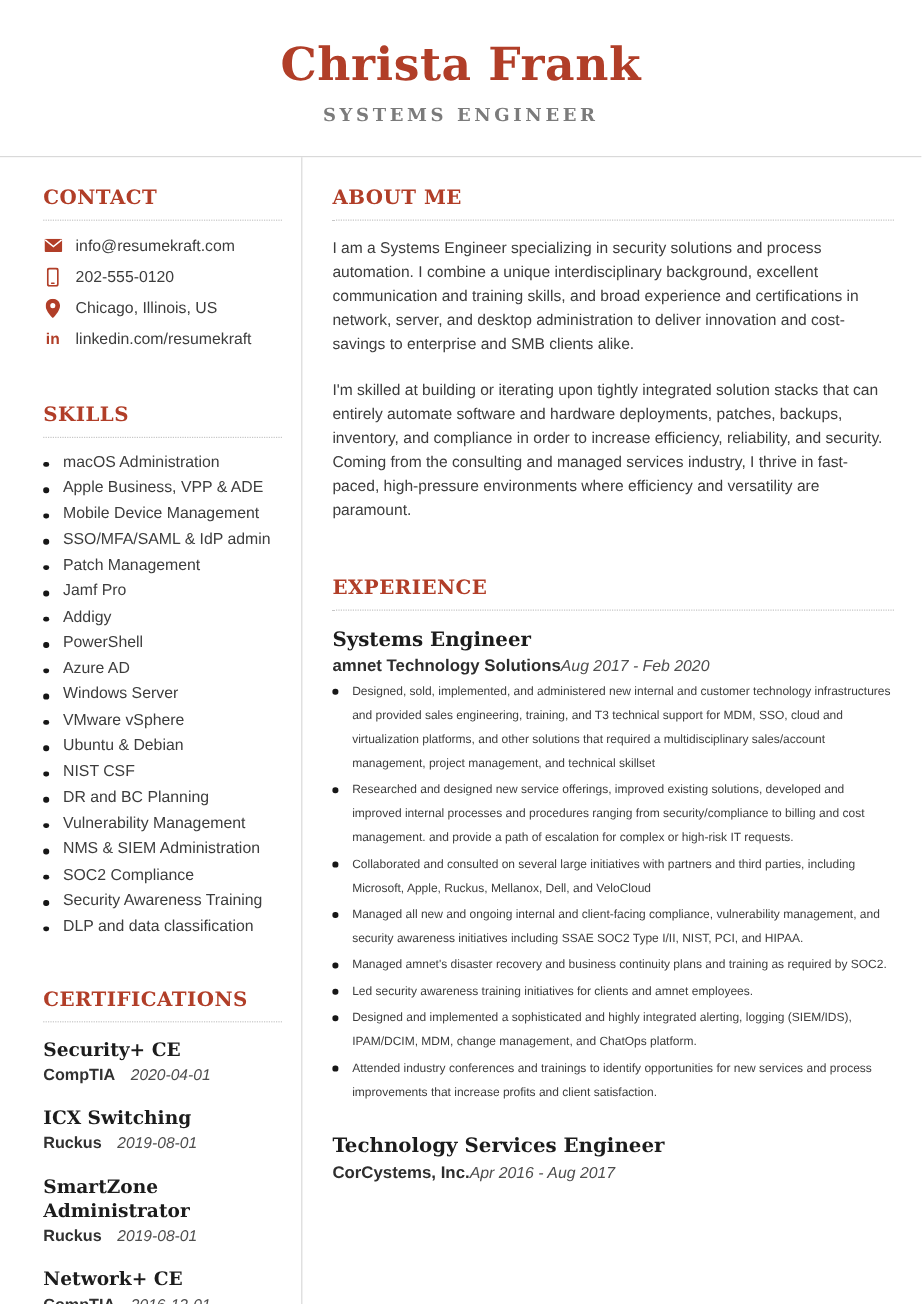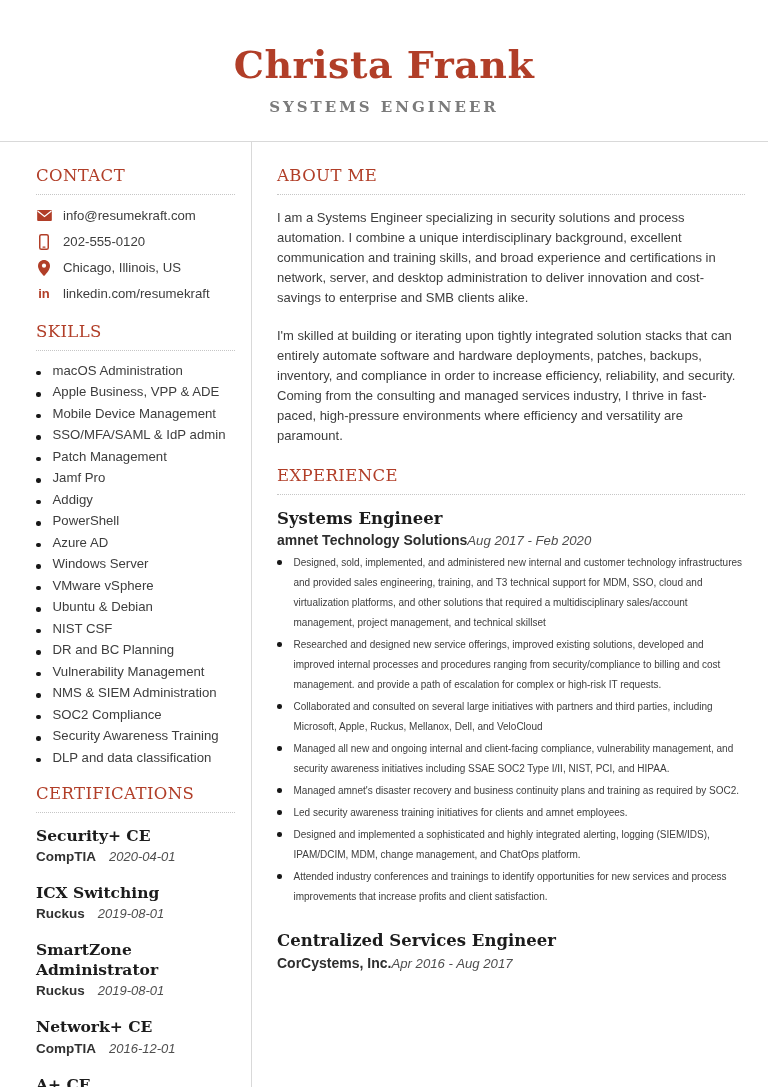--- a/index.html
+++ b/index.html
@@ -2,42 +2,42 @@
 <html><head>
 <meta charset="utf-8">
 <style>
   * { margin:0; padding:0; box-sizing:border-box; }
   html,body { background:#ffffff; }
   body {
     width:768px; height:1087px; margin:0 auto; overflow:hidden;
     font-family:"Liberation Sans", sans-serif; color:#3f3f3f;
     -webkit-font-smoothing:antialiased;
   }
-  .header { text-align:center; padding-top:43px; }
+  .header { text-align:center; padding-top:32px; }
   .name {
     font-family:"DejaVu Serif", serif; font-weight:bold;
     font-size:38px; line-height:1.15; color:#b13e28; letter-spacing:0.5px;
   }
   .role {
     margin-top:11px; font-family:"DejaVu Serif", serif; font-weight:bold;
     font-size:15px; color:#7b7b7b; letter-spacing:3px;
   }
   .top-rule { border:none; border-top:1px solid #d9d9d9; margin-top:25px; }
 
   .columns { display:flex; align-items:stretch; }
   .col-left {
     width:252px; flex:0 0 252px; padding:24px 16px 30px 36px;
     border-right:1px solid #d9d9d9;
   }
   .col-right { flex:1; padding:24px 23px 30px 25px; }
 
-  .section { margin-top:20px; }
+  .section { margin-top:45px; }
   .section:first-child { margin-top:0; }
   h2.sec-heading {
-    font-family:"DejaVu Serif", serif; font-weight:normal; font-size:16.5px;
+    font-family:"DejaVu Serif", serif; font-weight:bold; font-size:16.5px;
     color:#b13e28; letter-spacing:0.4px; padding-bottom:9px;
     border-bottom:1px dotted #c6c6c6; margin-bottom:13px;
   }
 
   
   .contact-row { display:flex; align-items:center; gap:11px; margin:10px 0; font-size:13.2px; color:#3d3d3d; }
   .cicon { width:16px; height:16px; flex:0 0 16px; display:flex; align-items:center; justify-content:center; }
   .cicon svg { display:block; }
   .linkedin-glyph { font-size:13px; font-weight:bold; color:#b13e28; font-family:"Liberation Sans",sans-serif; }
 
@@ -324,21 +324,21 @@
                 </li>
 
                 <li>
                   <span class="dot"></span>
                   <span>Attended industry conferences and trainings to identify opportunities for new services and process improvements that increase profits and client satisfaction.</span>
                 </li>
               </ul>
           </article>
 
           <article class="job">
-            <h3 class="job-title">Centralized Services Engineer</h3>
+            <h3 class="job-title">Technology Services Engineer</h3>
             <div class="job-meta">
               <span class="job-company">CorCystems, Inc.</span>
               <span class="job-dates">Apr 2016 - Aug 2017</span>
             </div>
 
           </article>
         </div>
     </section>
 
   </main>

